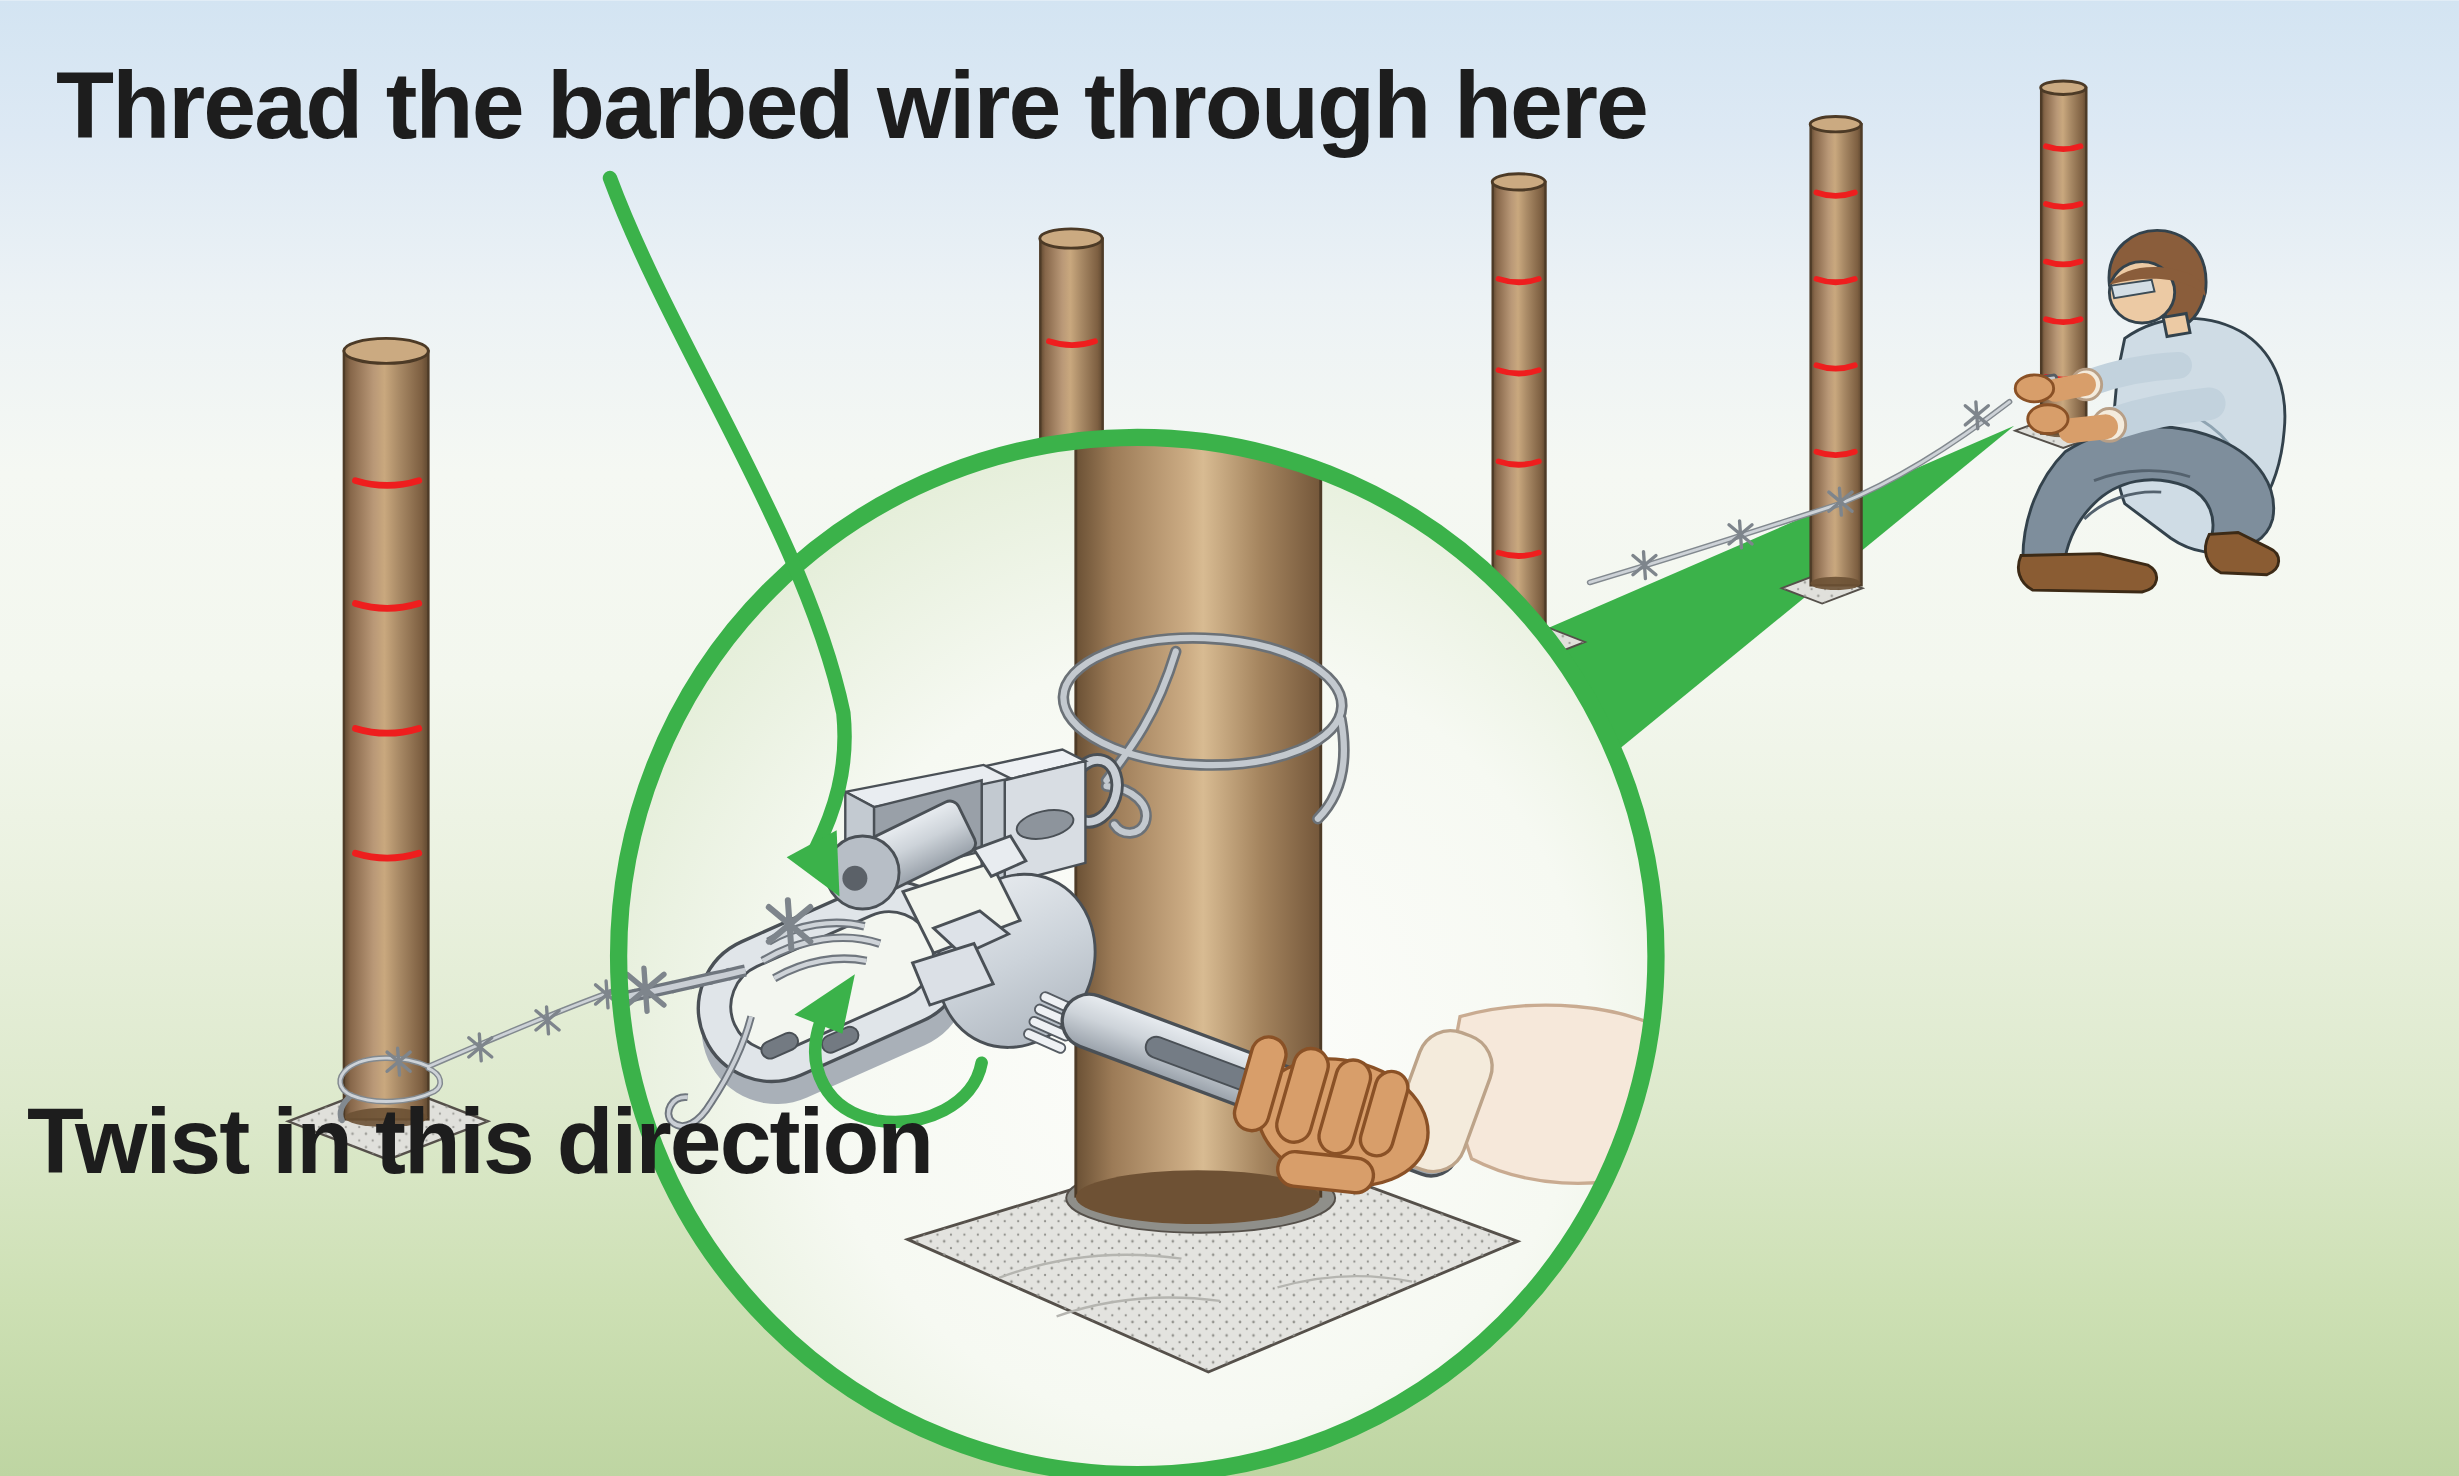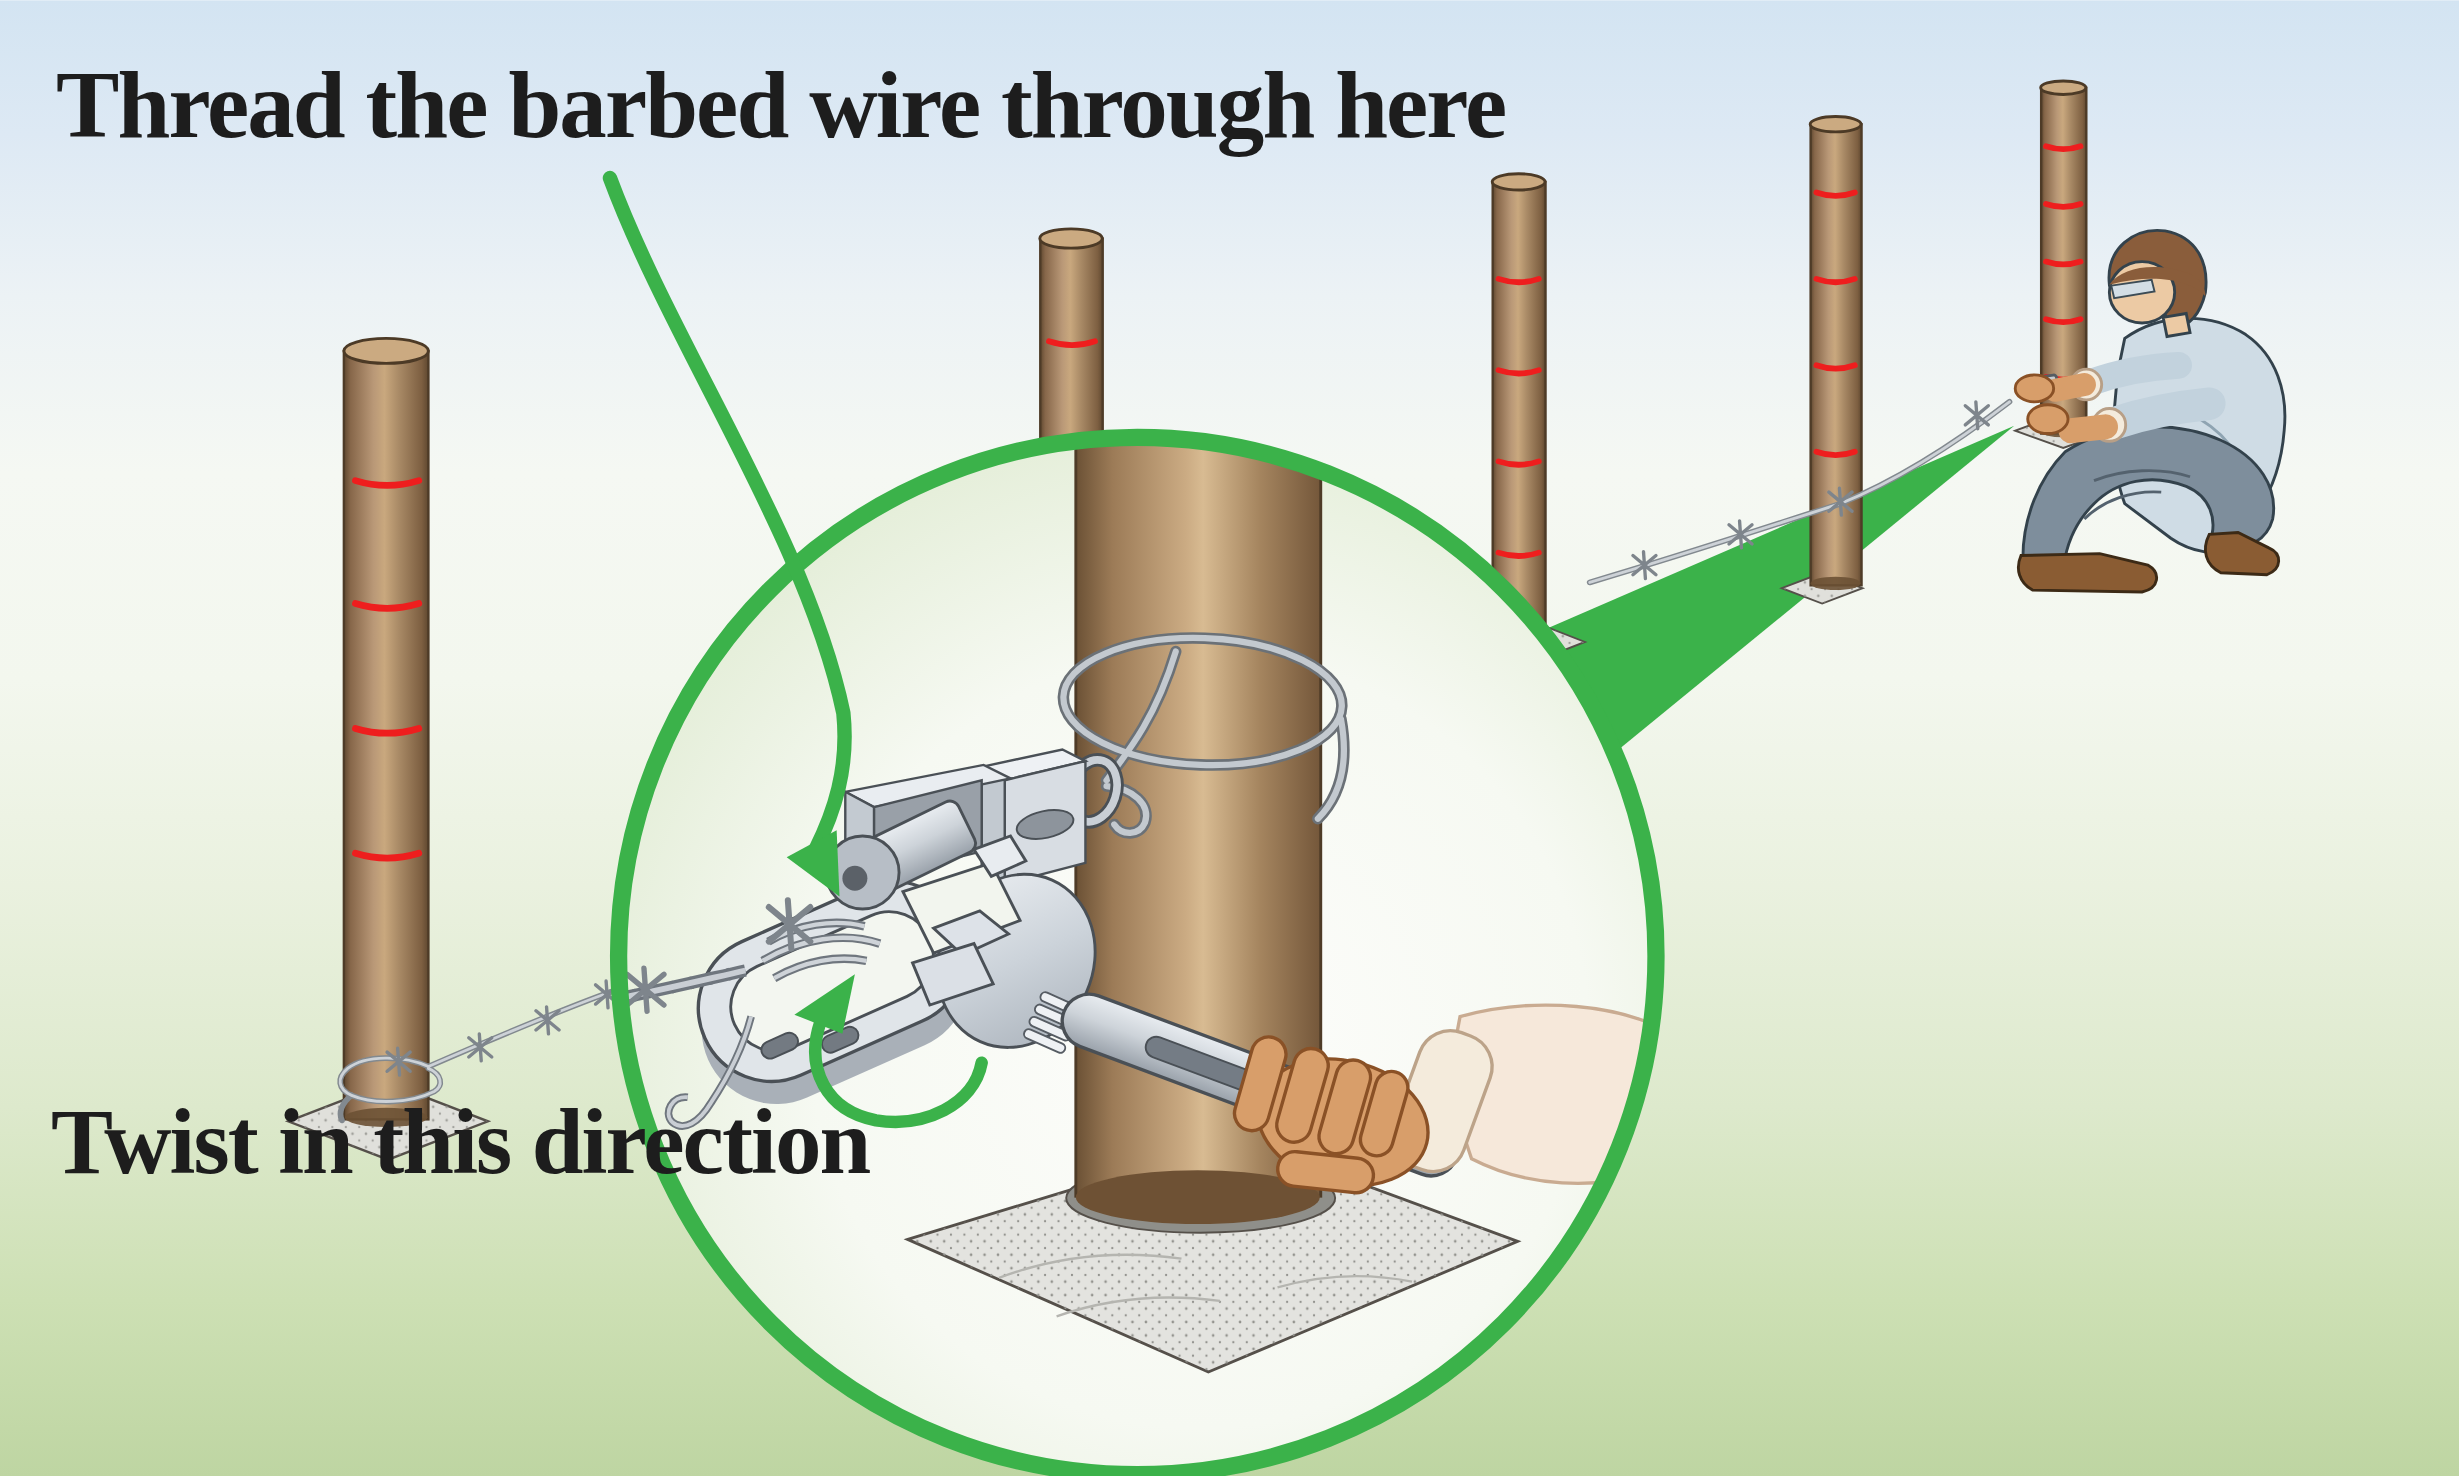--- a/index.html
+++ b/index.html
@@ -1,26 +1,26 @@
 <!DOCTYPE html>
 <html><head>
 <meta charset="utf-8">
 <style>
   html,body{margin:0;padding:0;background:#fff;}
   #stage{
     position:relative;width:2459px;height:1477px;overflow:hidden;
-    font-family:Liberation Serif, serif;
+    font-family:Liberation Sans, sans-serif;
   }
   #stage svg{position:absolute;left:0;top:0;}
   .label{
     position:absolute;font-weight:bold;color:#1d1d1d;
     white-space:nowrap;letter-spacing:-1.9px;line-height:1;
   }
   .label.title{left:56px;top:58px;font-size:95px;}
-  .label.twist{left:27px;top:1095px;font-size:93px;margin-left:24px;}
+  .label.twist{left:27px;top:1095px;font-size:93px;}
 </style>
 </head>
 <body>
 
 <div id="stage">
 
 <svg width="2459" height="1477" viewBox="0 0 2560 1537">
   <defs>
     <linearGradient id="bgGrad" x1="0" y1="0" x2="0" y2="1">
       <stop offset="0" stop-color="#d3e4f2"></stop>

